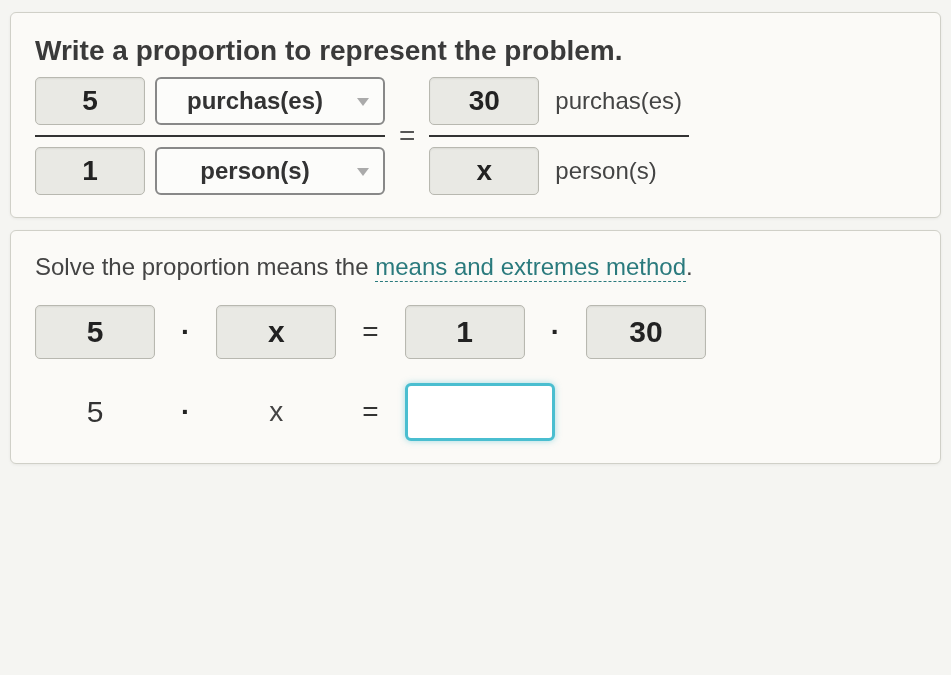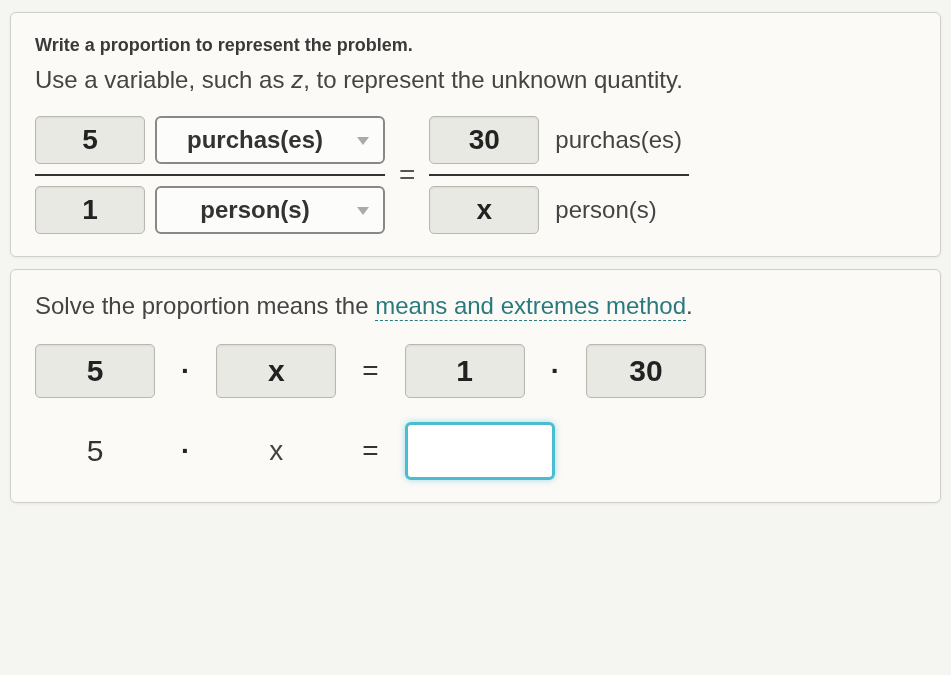--- a/index.html
+++ b/index.html
@@ -11,21 +11,21 @@
     }
     .panel {
       background: #fbfaf7;
       border: 1px solid #d0d0c8;
       border-radius: 6px;
       margin: 12px 10px;
       padding: 22px 24px;
       box-shadow: 0 1px 3px rgba(0,0,0,0.06);
     }
     .title-bold {
-      font-size: 18px;
+      font-size: 28px;
       font-weight: 700;
       color: #3a3a3a;
       margin-bottom: 10px;
     }
     .subtitle {
       font-size: 24px;
       color: #444;
       margin-bottom: 22px;
     }
     .varname { font-style: italic; }
@@ -163,23 +163,20 @@
       text-align: center;
       font-size: 28px;
       color: #444;
     }
   </style>
 </head>
 <body>
 
 <div class="panel">
   <div class="title-bold">Write a proportion to represent the problem.</div>
-  <div class="subtitle">
-    <span>Use a variable, such as </span><span class="varname">z</span><span>, to represent the unknown quantity.</span>
-  </div>
 
   <div class="proportion-row">
 
     <div class="fraction">
       <div class="frac-part">
         <div class="num-box">5</div>
         <div class="select-box">purchas(es)</div>
       </div>
       <hr class="frac-line">
       <div class="frac-part">

